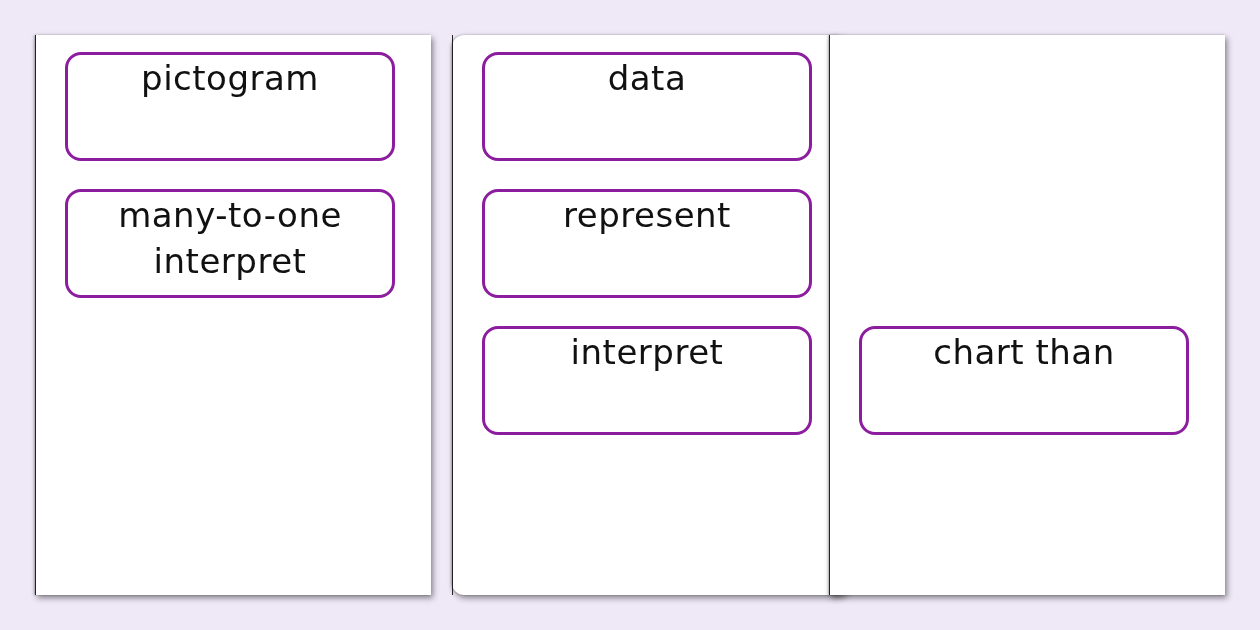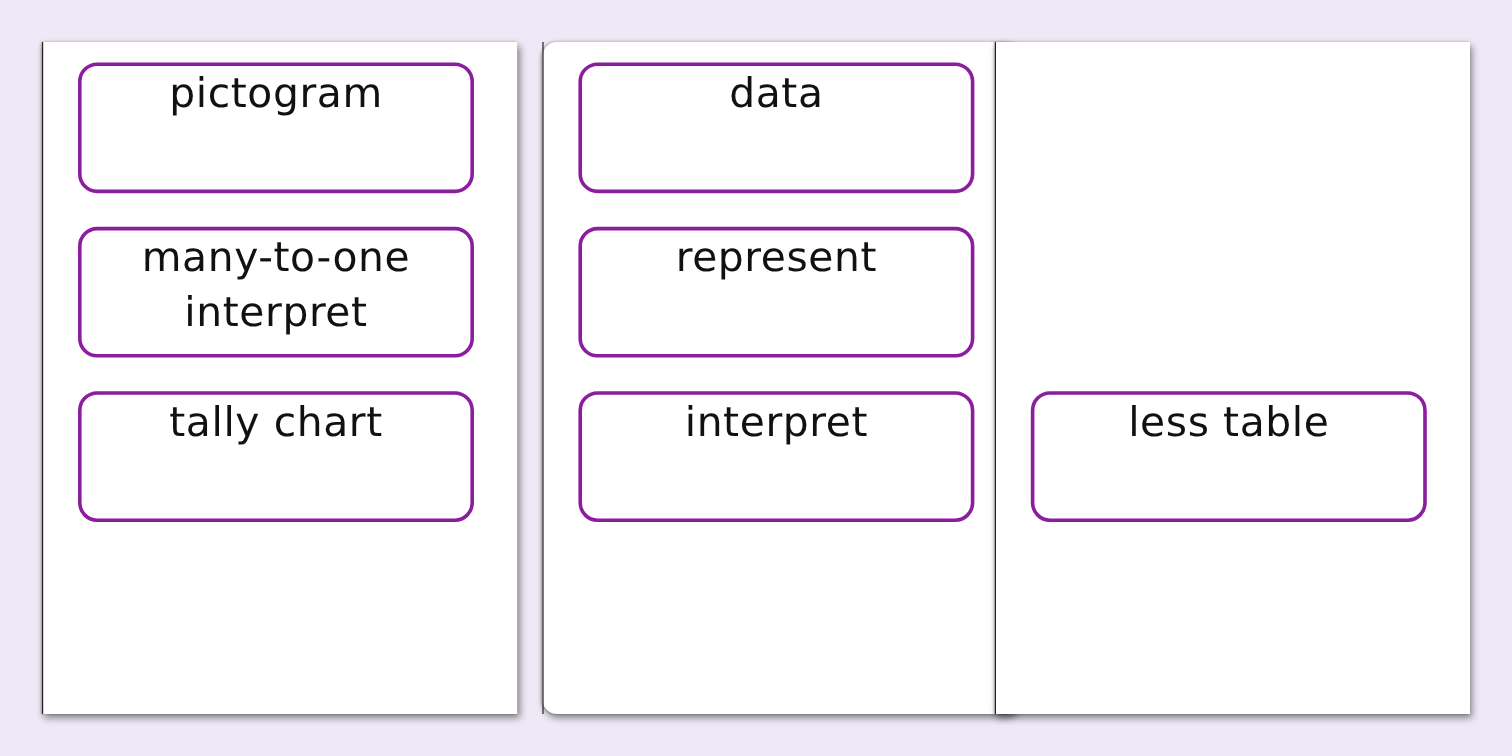--- a/index.html
+++ b/index.html
@@ -54,34 +54,31 @@
 <body>
 
 <div class="sheet s0">
   <div class="card c0">
     <span class="label">pictogram</span>
   </div>
   <div class="card c1">
     <span class="label">many-to-one
 interpret</span>
   </div>
-  <div class="card c2">
-    <span class="label">tally chart</span>
-  </div>
 </div>
 
 <div class="sheet s1">
   <div class="card c0">
     <span class="label">data</span>
   </div>
   <div class="card c1">
     <span class="label">represent</span>
   </div>
   <div class="card c2">
     <span class="label">interpret</span>
   </div>
 </div>
 
 <div class="sheet s2">
   <div class="card c2">
-    <span class="label">less table</span>
+    <span class="label">chart than</span>
   </div>
 </div>
 
 </body></html>

